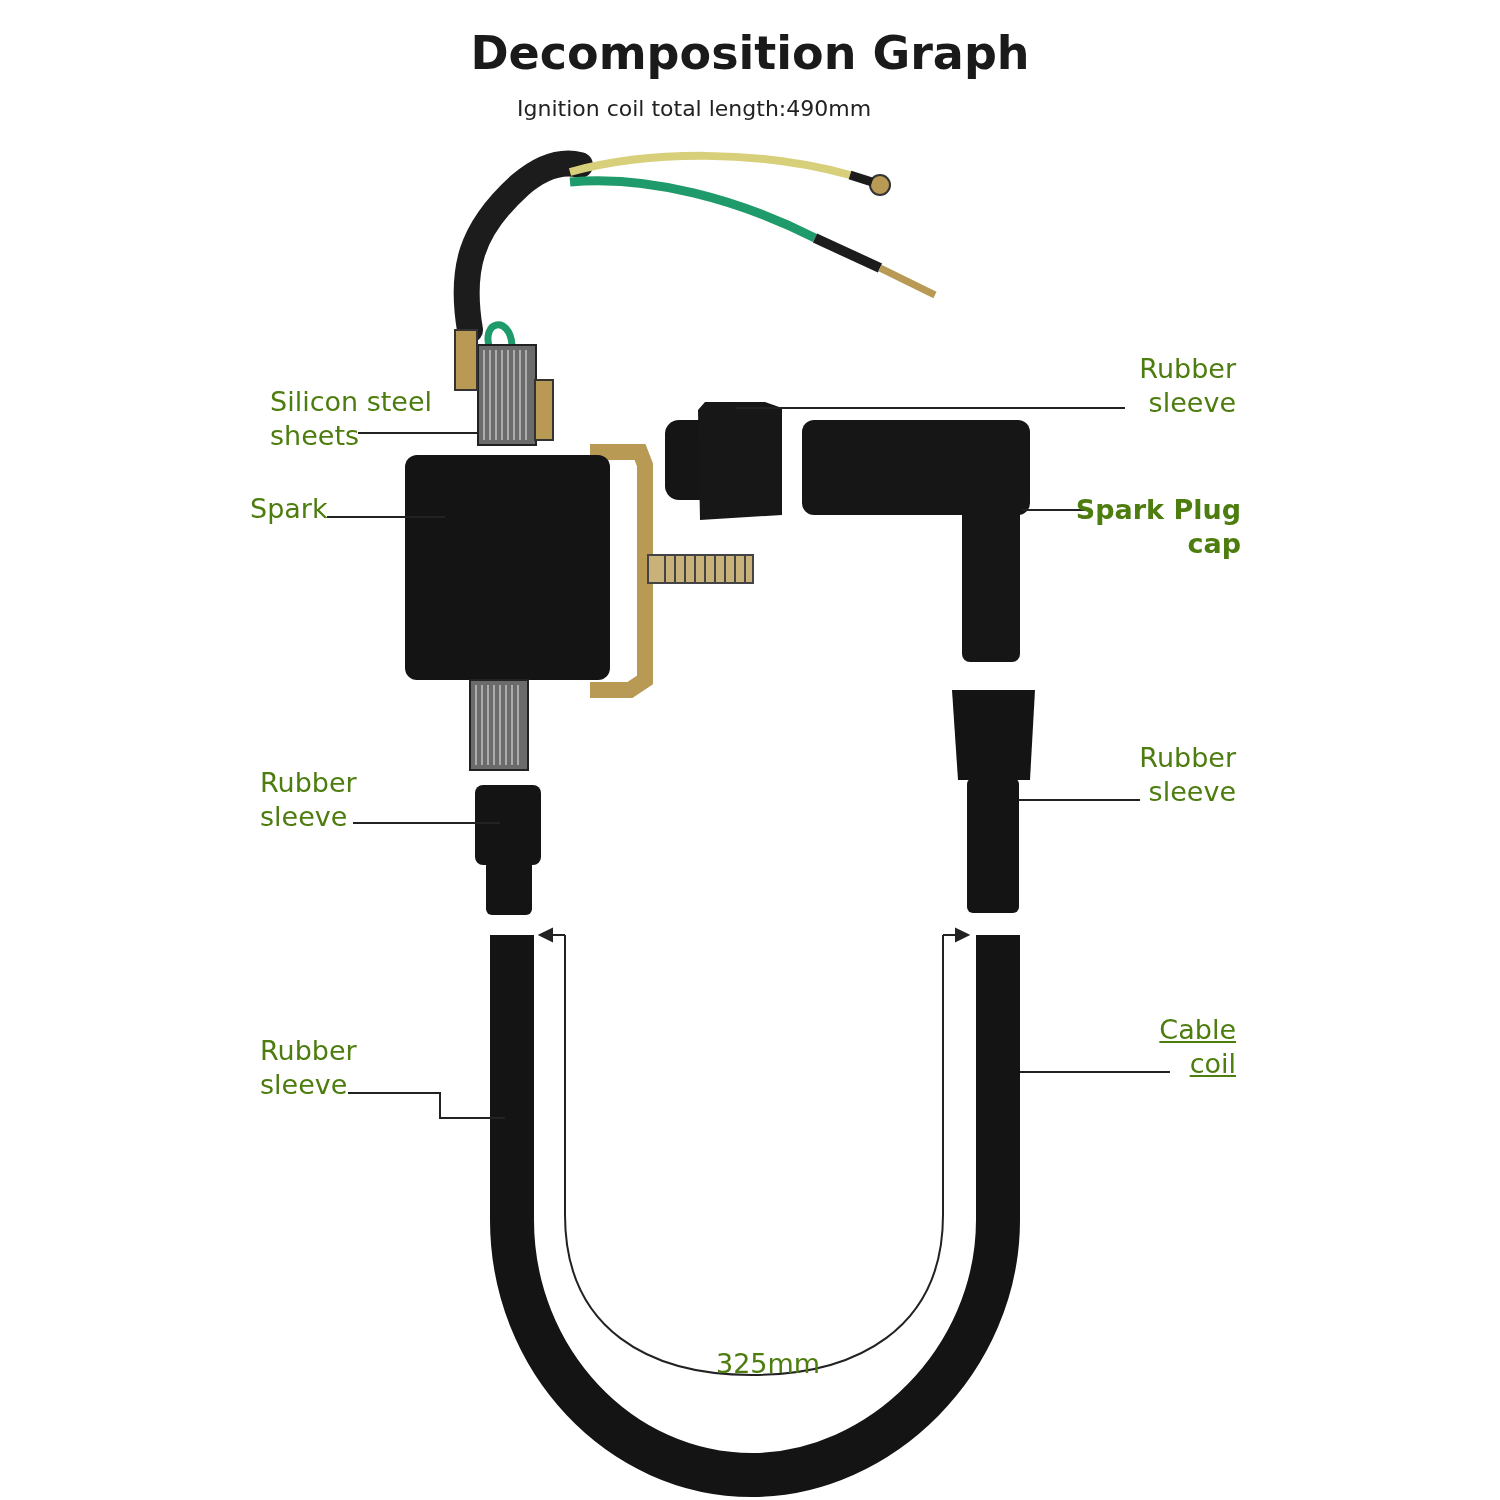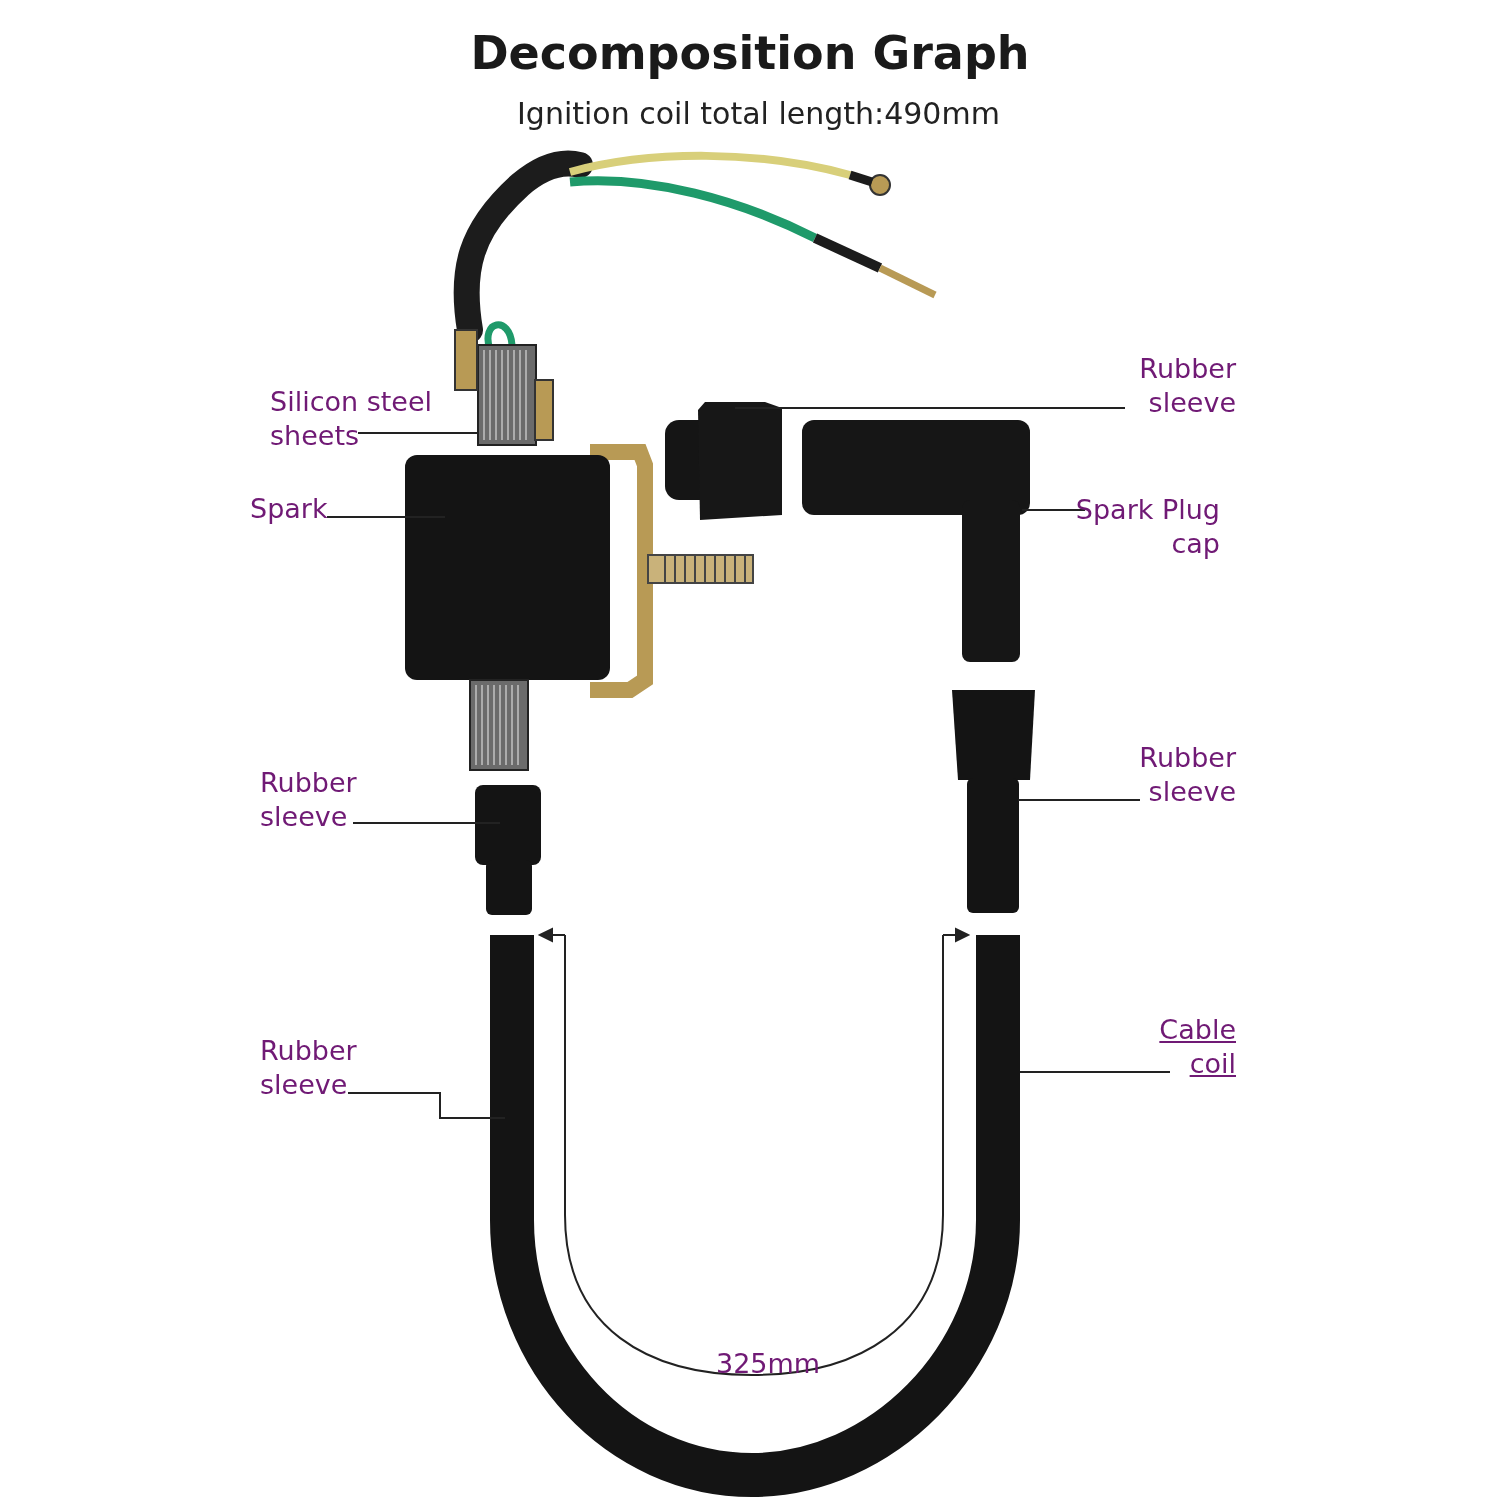--- a/index.html
+++ b/index.html
@@ -1,21 +1,21 @@
 <!DOCTYPE html>
 <html><head>
 <meta charset="utf-8">
 <style>
   html, body { margin:0; padding:0; background:#ffffff; }
   body { width:1500px; height:1500px; position:relative; overflow:hidden;
          font-family:"DejaVu Sans", sans-serif; color:#1a1a1a; }
   .title { position:absolute; left:0; width:1600px; top:26px; text-align:center;
            font-weight:bold; font-size:46px; letter-spacing:0px; }
-  .subtitle { position:absolute; left:517px; top:96px; font-size:30px; color:#222; }
-  .label { position:absolute; font-size:27px; line-height:34px; color:#701a75; }
+  .subtitle { position:absolute; left:517px; top:96px; font-size:22px; color:#222; }
+  .label { position:absolute; font-size:27px; line-height:34px; color:#4d7c0f; }
   .label.right { text-align:right; }
   svg.art { position:absolute; left:0; top:0; }
 </style>
 </head>
 <body>
 
 <div class="title" style="left:-50px;width:1600px;">Decomposition Graph</div>
 <div class="subtitle">Ignition coil total length:490mm</div>
 
 <svg class="art" width="1500" height="1500" viewBox="0 0 1500 1500">
@@ -125,21 +125,21 @@
 
 <div class="label" style="left:270px;top:385px;">
   <div>Silicon steel</div>
   <div>sheets</div>
 </div>
 <div class="label" style="left:250px;top:492px;">Spark</div>
 <div class="label right" style="right:264px;top:352px;">
   <div>Rubber</div>
   <div>sleeve</div>
 </div>
-<div class="label right" style="right:280px;top:493px;">
+<div class="label right" style="right:259px;top:493px;font-weight:bold;">
   <div>Spark Plug</div>
   <div>cap</div>
 </div>
 <div class="label right" style="right:264px;top:741px;">
   <div>Rubber</div>
   <div>sleeve</div>
 </div>
 <div class="label" style="left:260px;top:766px;">
   <div>Rubber</div>
   <div>sleeve</div>

